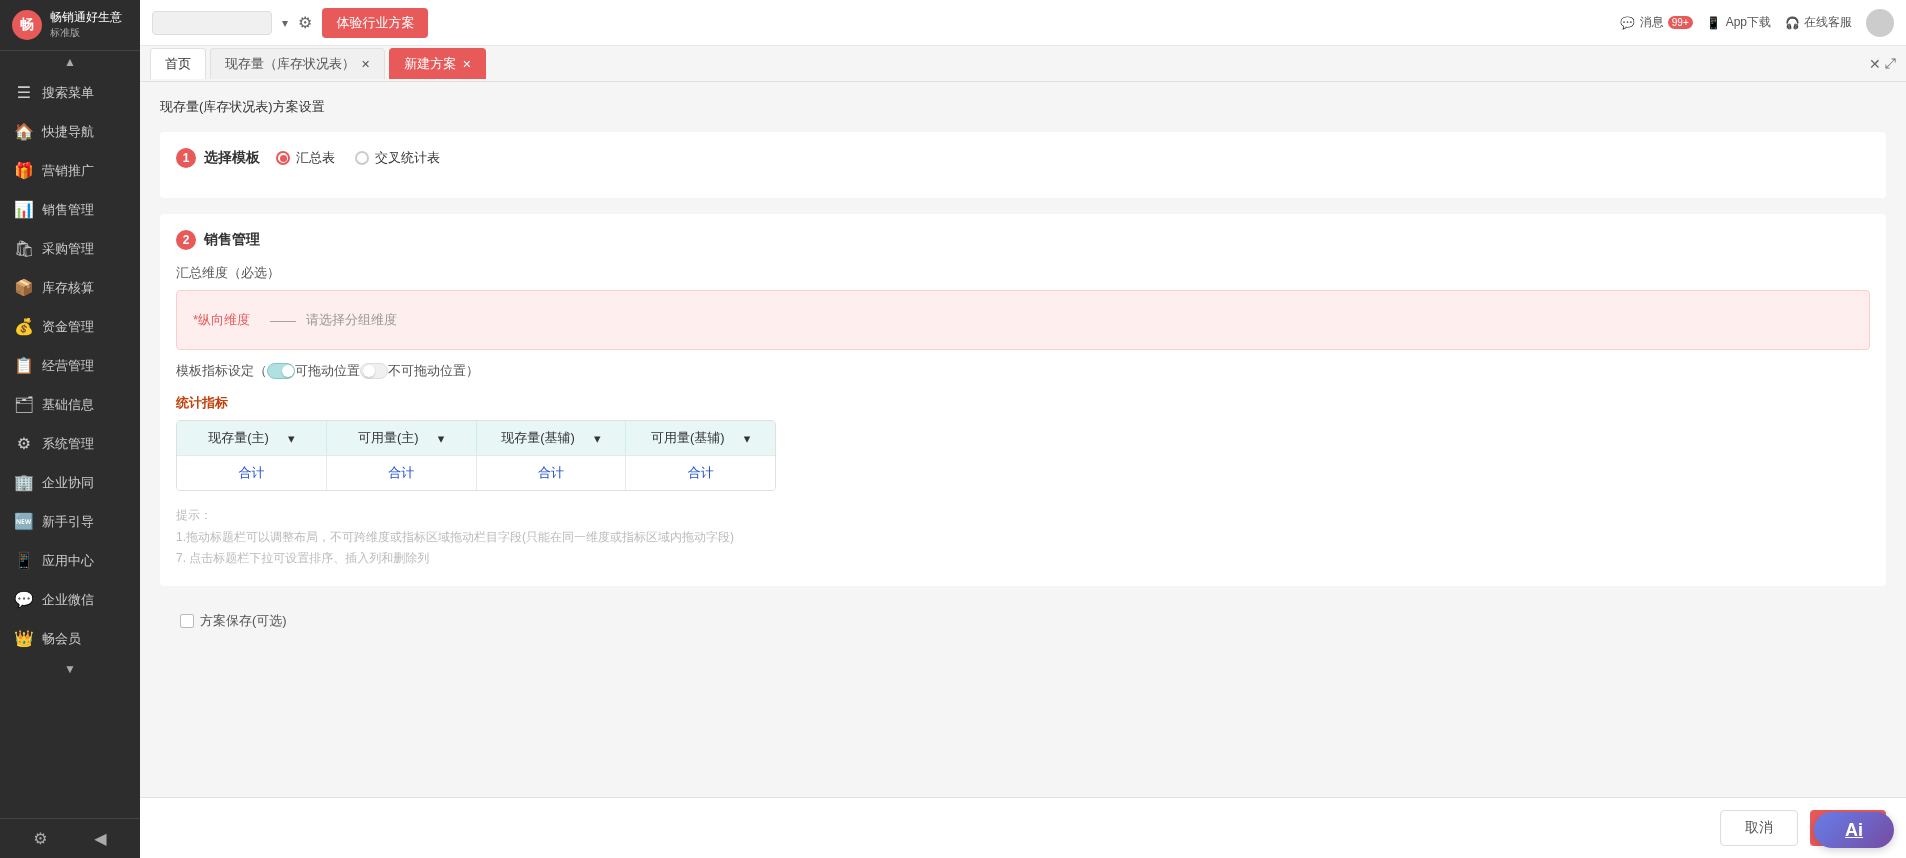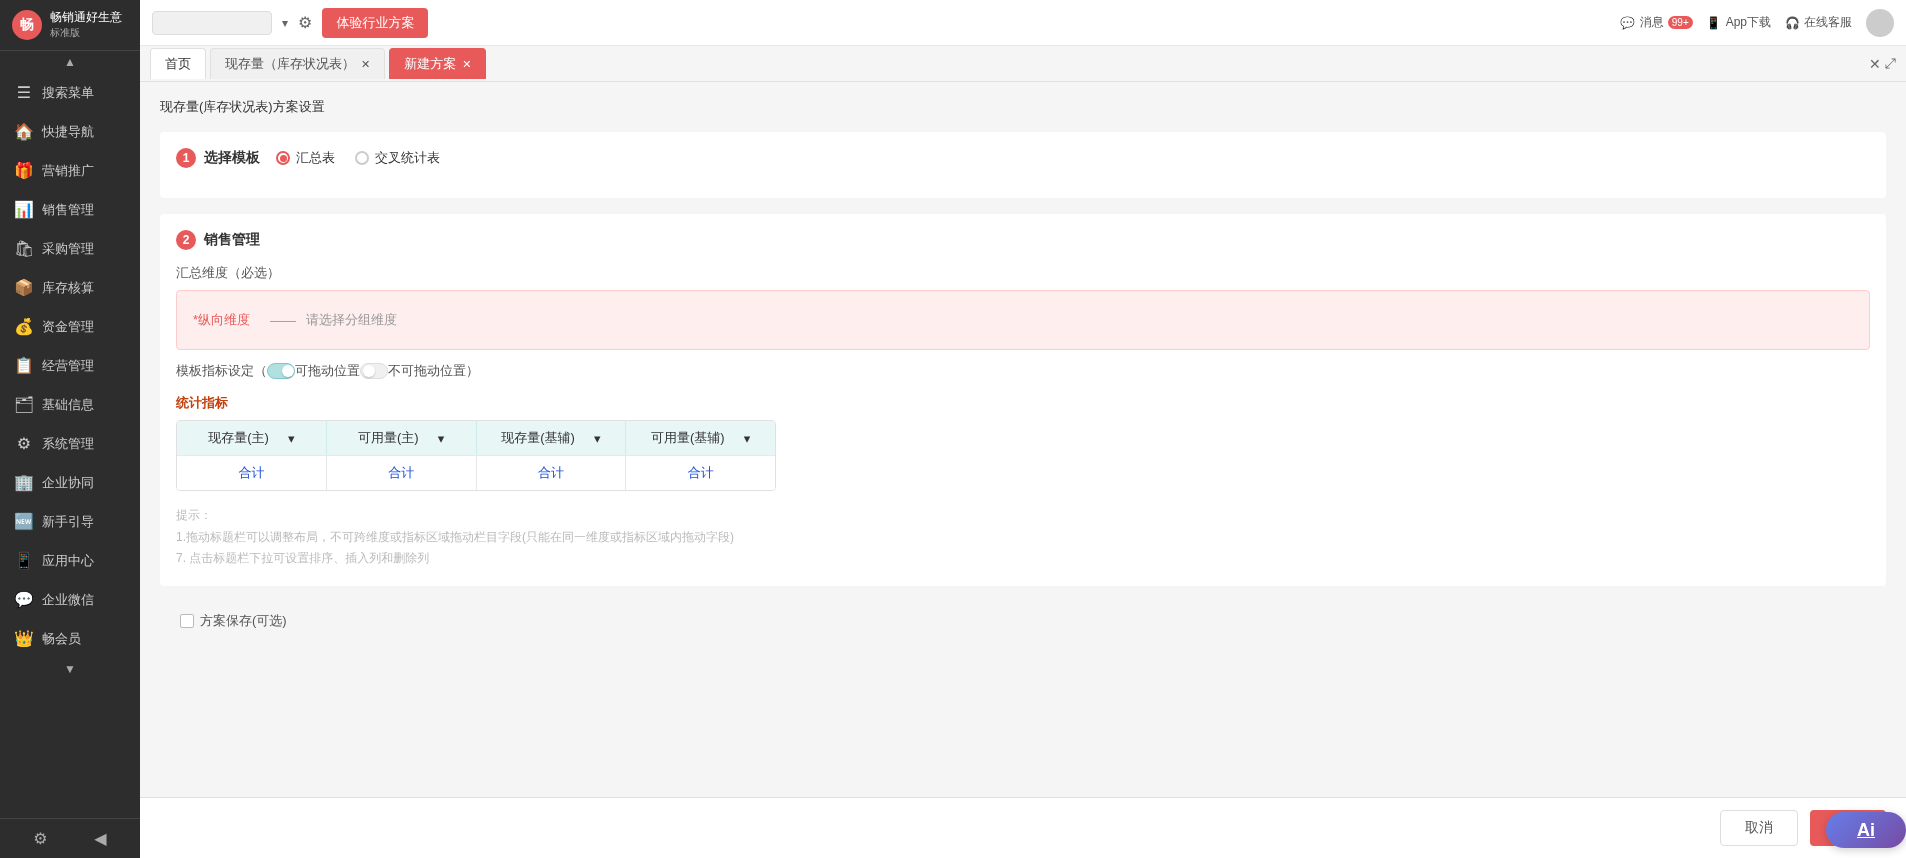--- a/index.html
+++ b/index.html
@@ -341,21 +341,21 @@
       border: none;
       background: #e85a5a;
       border-radius: 4px;
       cursor: pointer;
       font-size: 14px; color: white;
     }
 
     
     .ai-float {
       position: fixed;
-      bottom: 10px; right: 0;
+      bottom: 10px; right: 12px;
       width: 80px; height: 36px;
       background: linear-gradient(135deg, #667eea, #764ba2);
       border-radius: 18px;
       display: flex; align-items: center; justify-content: center;
       color: white; font-size: 18px; font-weight: bold;
       cursor: pointer;
       box-shadow: 0 2px 8px rgba(0,0,0,0.2);
       text-decoration: underline;
     }
   </style>

